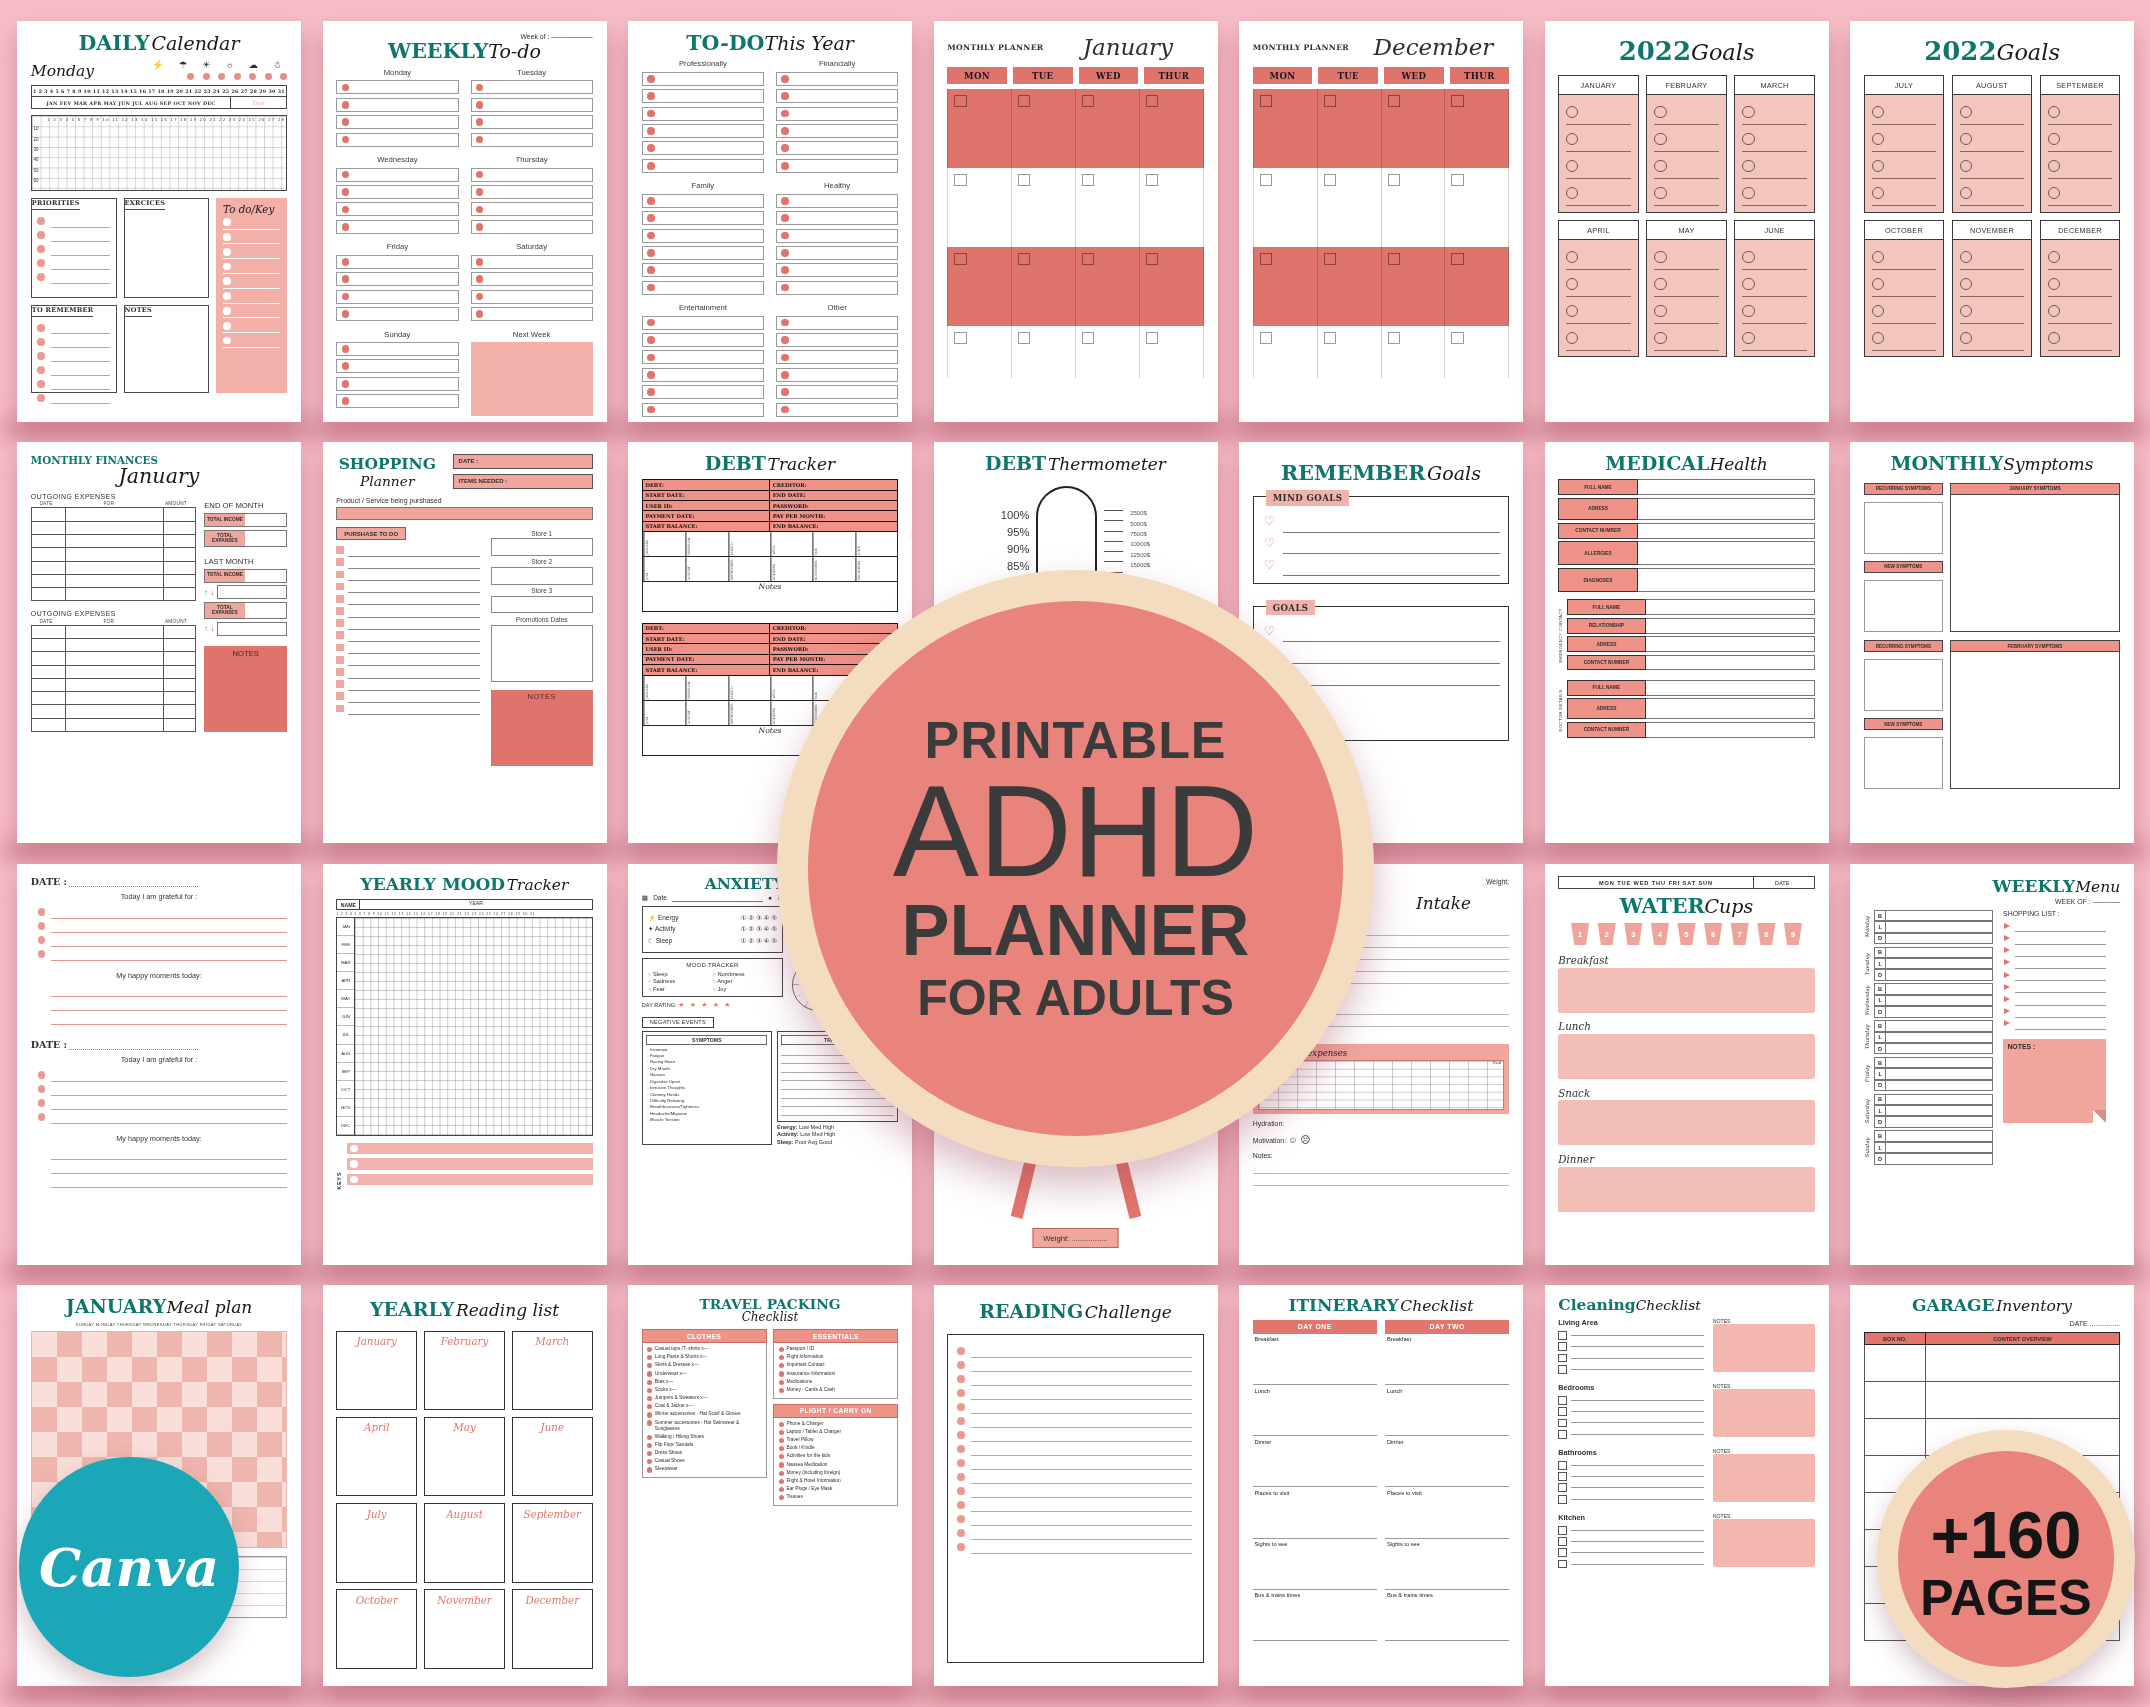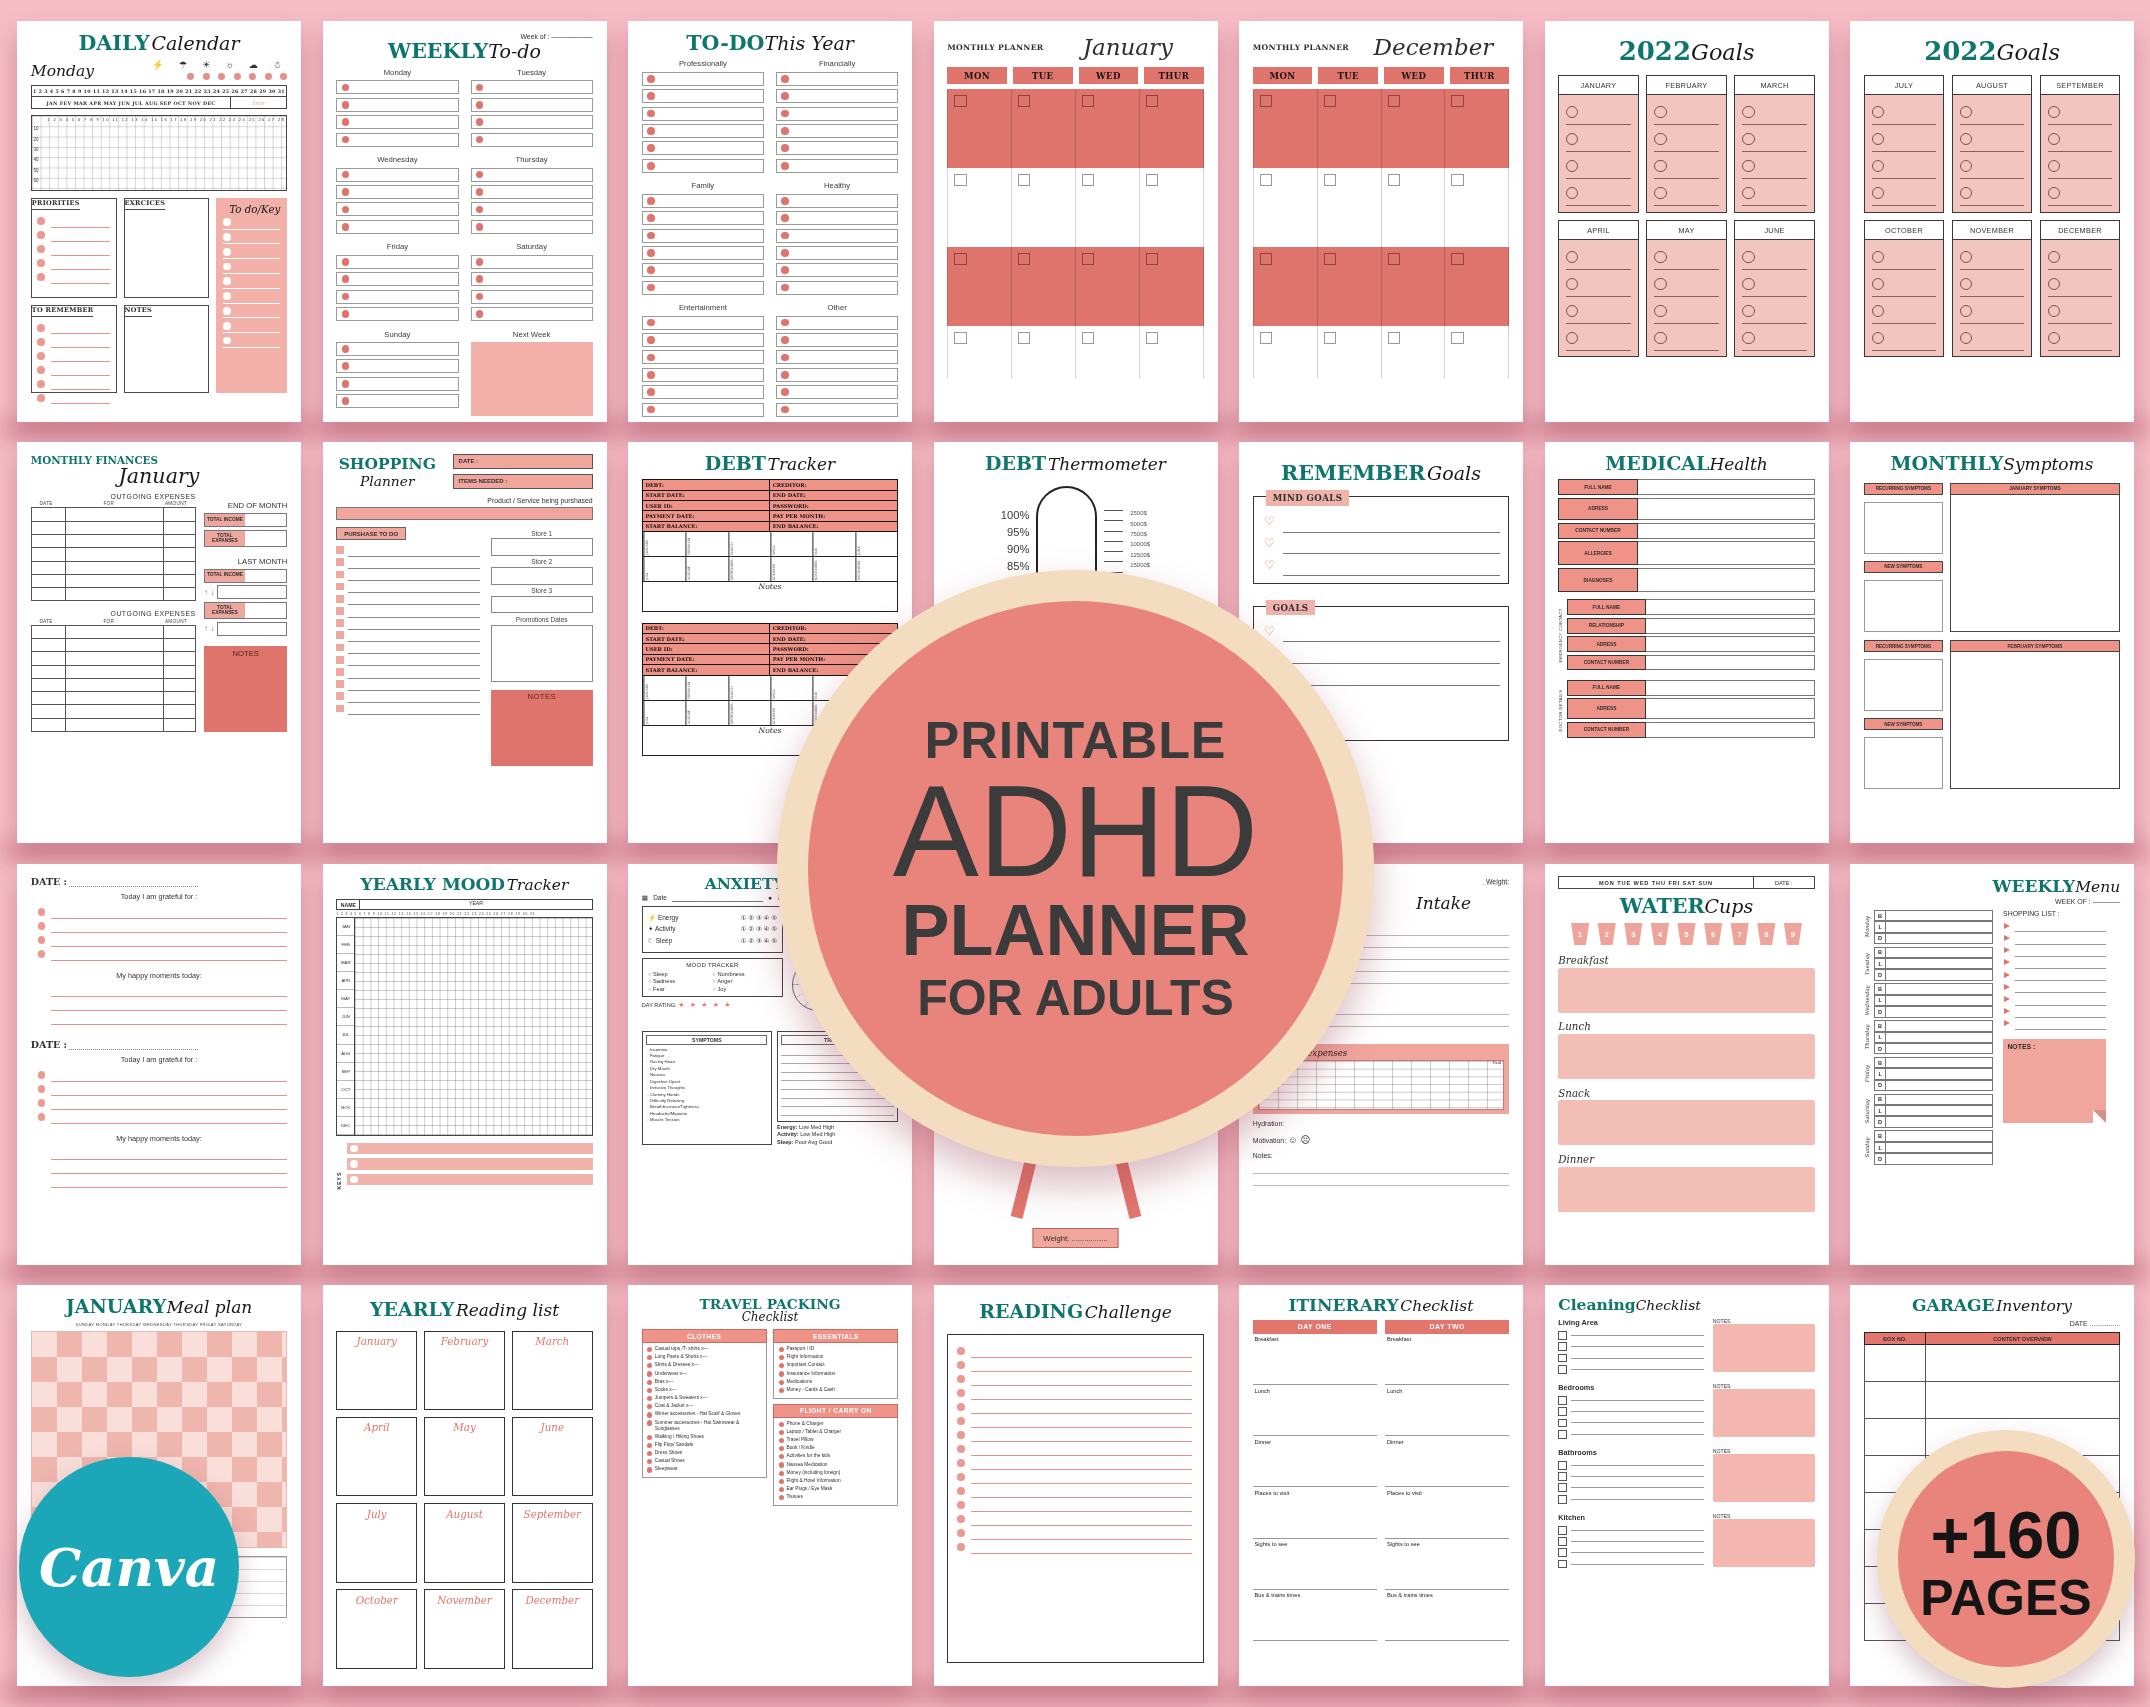--- a/index.html
+++ b/index.html
@@ -1,21 +1,21 @@
 <!DOCTYPE html>
 <html style="font-size:13.8px"><head>
 <meta charset="utf-8">
 <style>
 html,body{margin:0;padding:0}
 body{width:2151px;height:1708px;background:#f6bdc7;position:relative;overflow:hidden;font-family:"Liberation Sans",sans-serif;color:#2e2e2e}
 .shelf{position:absolute;left:0;width:2151px;height:20.6px;background:rgba(201,118,136,.55);filter:blur(9.5px);z-index:0}
 .row{position:absolute;left:17px;display:flex;gap:21.5px;z-index:1}
 #r1{top:20.6px}#r2{top:442px}#r3{top:864px}#r4{top:1285px}
 .pg{position:relative;flex:none;width:284px;height:401px;background:#fff;box-shadow:0 13.8px 22.4px rgba(173,84,104,.45);box-sizing:border-box;padding:12px 13.8px;font-size:6px;overflow:hidden}
-.tc{text-align:right}
+.tc{text-align:left}
 .tb{font-family:"DejaVu Serif",serif;font-weight:700;color:#0f766e}
 .ts{font-family:"DejaVu Serif",serif;font-style:italic;color:#181818}
 .f30{font-size:26px}.f26{font-size:22.4px}.f24{font-size:20.6px}.f22{font-size:19px}.f20{font-size:17px}.f18{font-size:15.5px}.f16{font-size:13.8px}.f14{font-size:12px}.f12{font-size:10.3px}.f10{font-size:8.6px}.f9{font-size:7.7px}.f8{font-size:6.9px}
 .ttl{text-align:center;margin:0 0 5.2px;line-height:1.05}
 
 .dl{display:flex;flex-direction:column;gap:3.4px}
 .dl i{display:block;height:12px;border:0.9px solid #9a9a9a;background:#fff;position:relative}
 .dl i::before{content:"";position:absolute;left:4.3px;top:50%;width:7.7px;height:7.7px;margin-top:-3.9px;border-radius:50%;background:#df746c}
 .lnl i{display:block;height:13px;position:relative;border-bottom:0.9px solid #e2948c}
 .lnl i::before{content:"";position:absolute;left:-13.8px;top:3.4px;width:7.7px;height:7.7px;border-radius:50%;background:#eb9a92}

